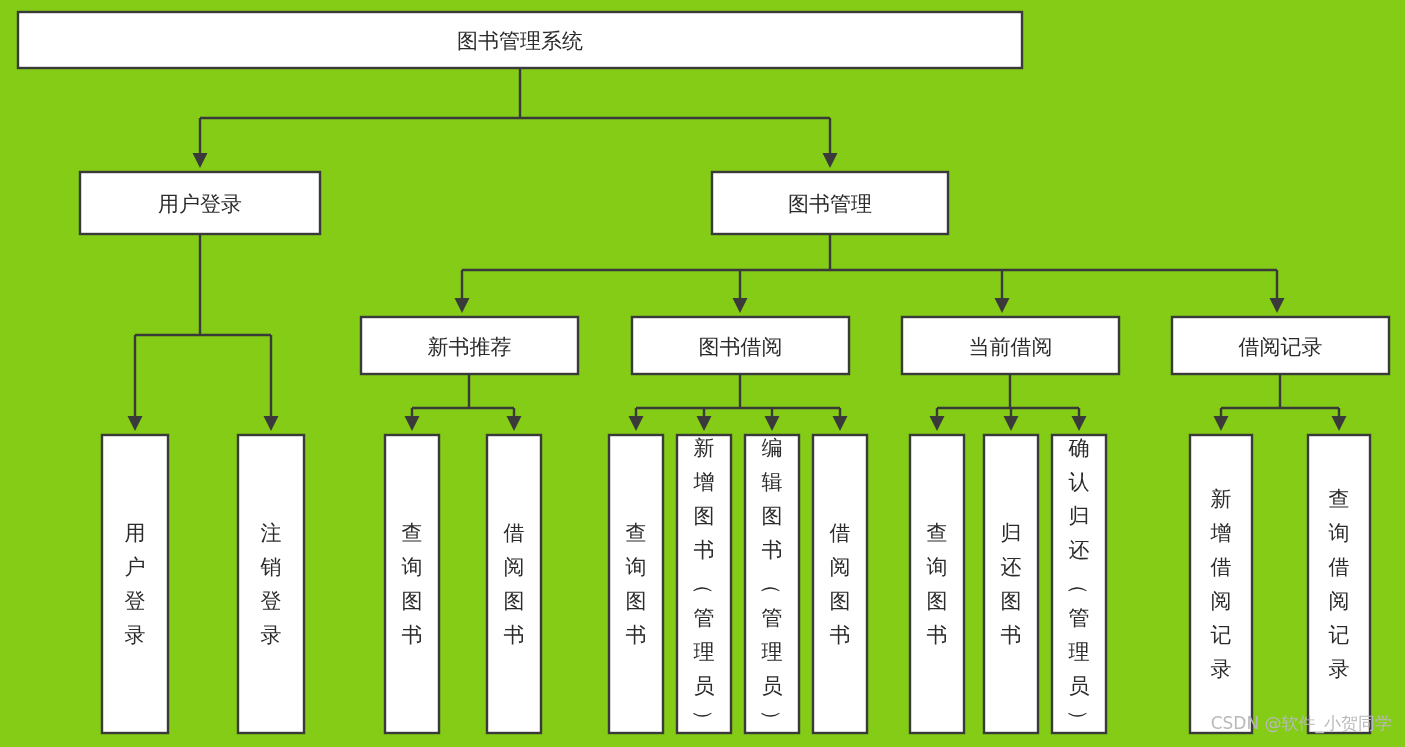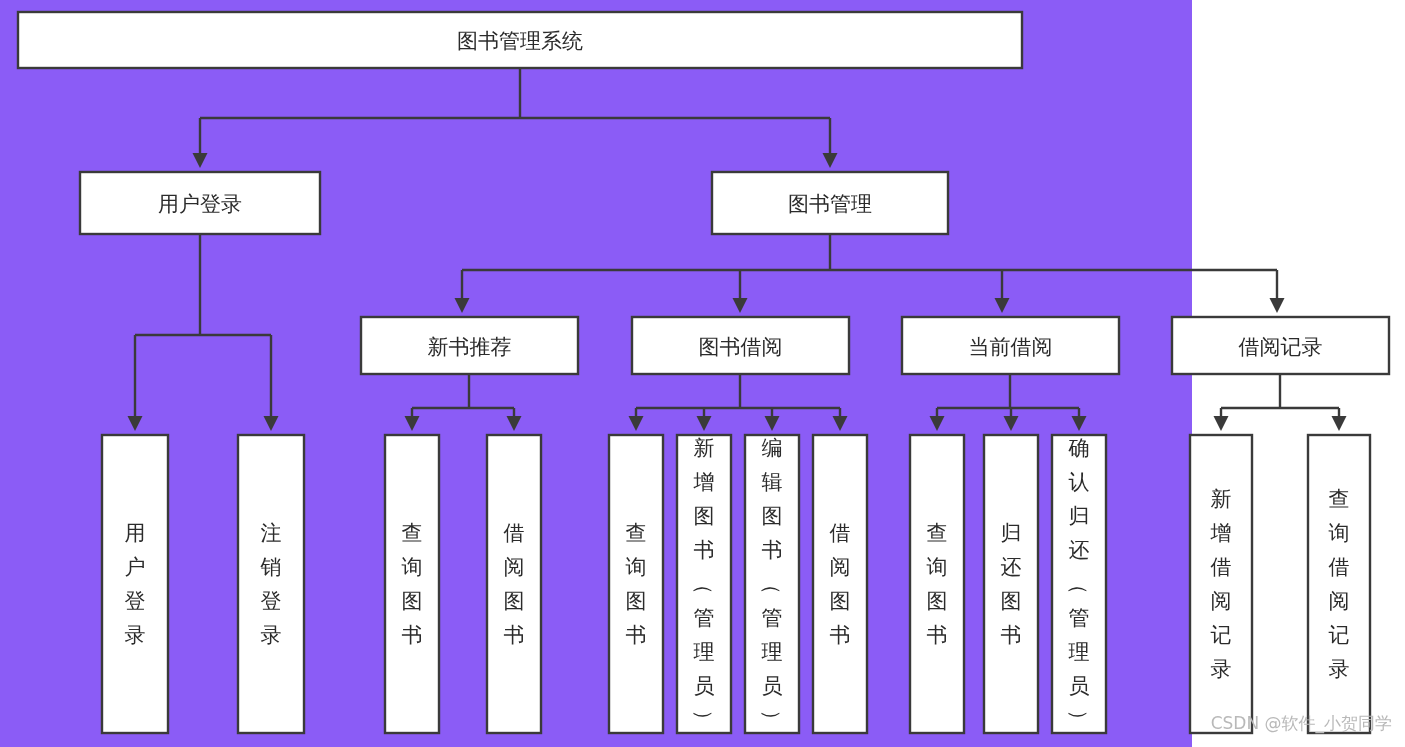--- a/index.html
+++ b/index.html
@@ -9,23 +9,23 @@
     background: #ffffff;
   }
   body {
     width: 1405px;
     height: 747px;
     overflow: hidden;
     font-family: "DejaVu Sans", "Liberation Sans", sans-serif;
   }
   #diagram-root {
     position: relative;
-    width: 1192px;
+    width: 1405px;
     height: 747px;
-    background: #8b5cf6;
+    background: #84cc16;
   }
   svg.diagram-canvas {
     position: absolute;
     top: 0;
     left: 0;
     width: 1405px;
     height: 747px;
     display: block;
   }
   .node-box {

